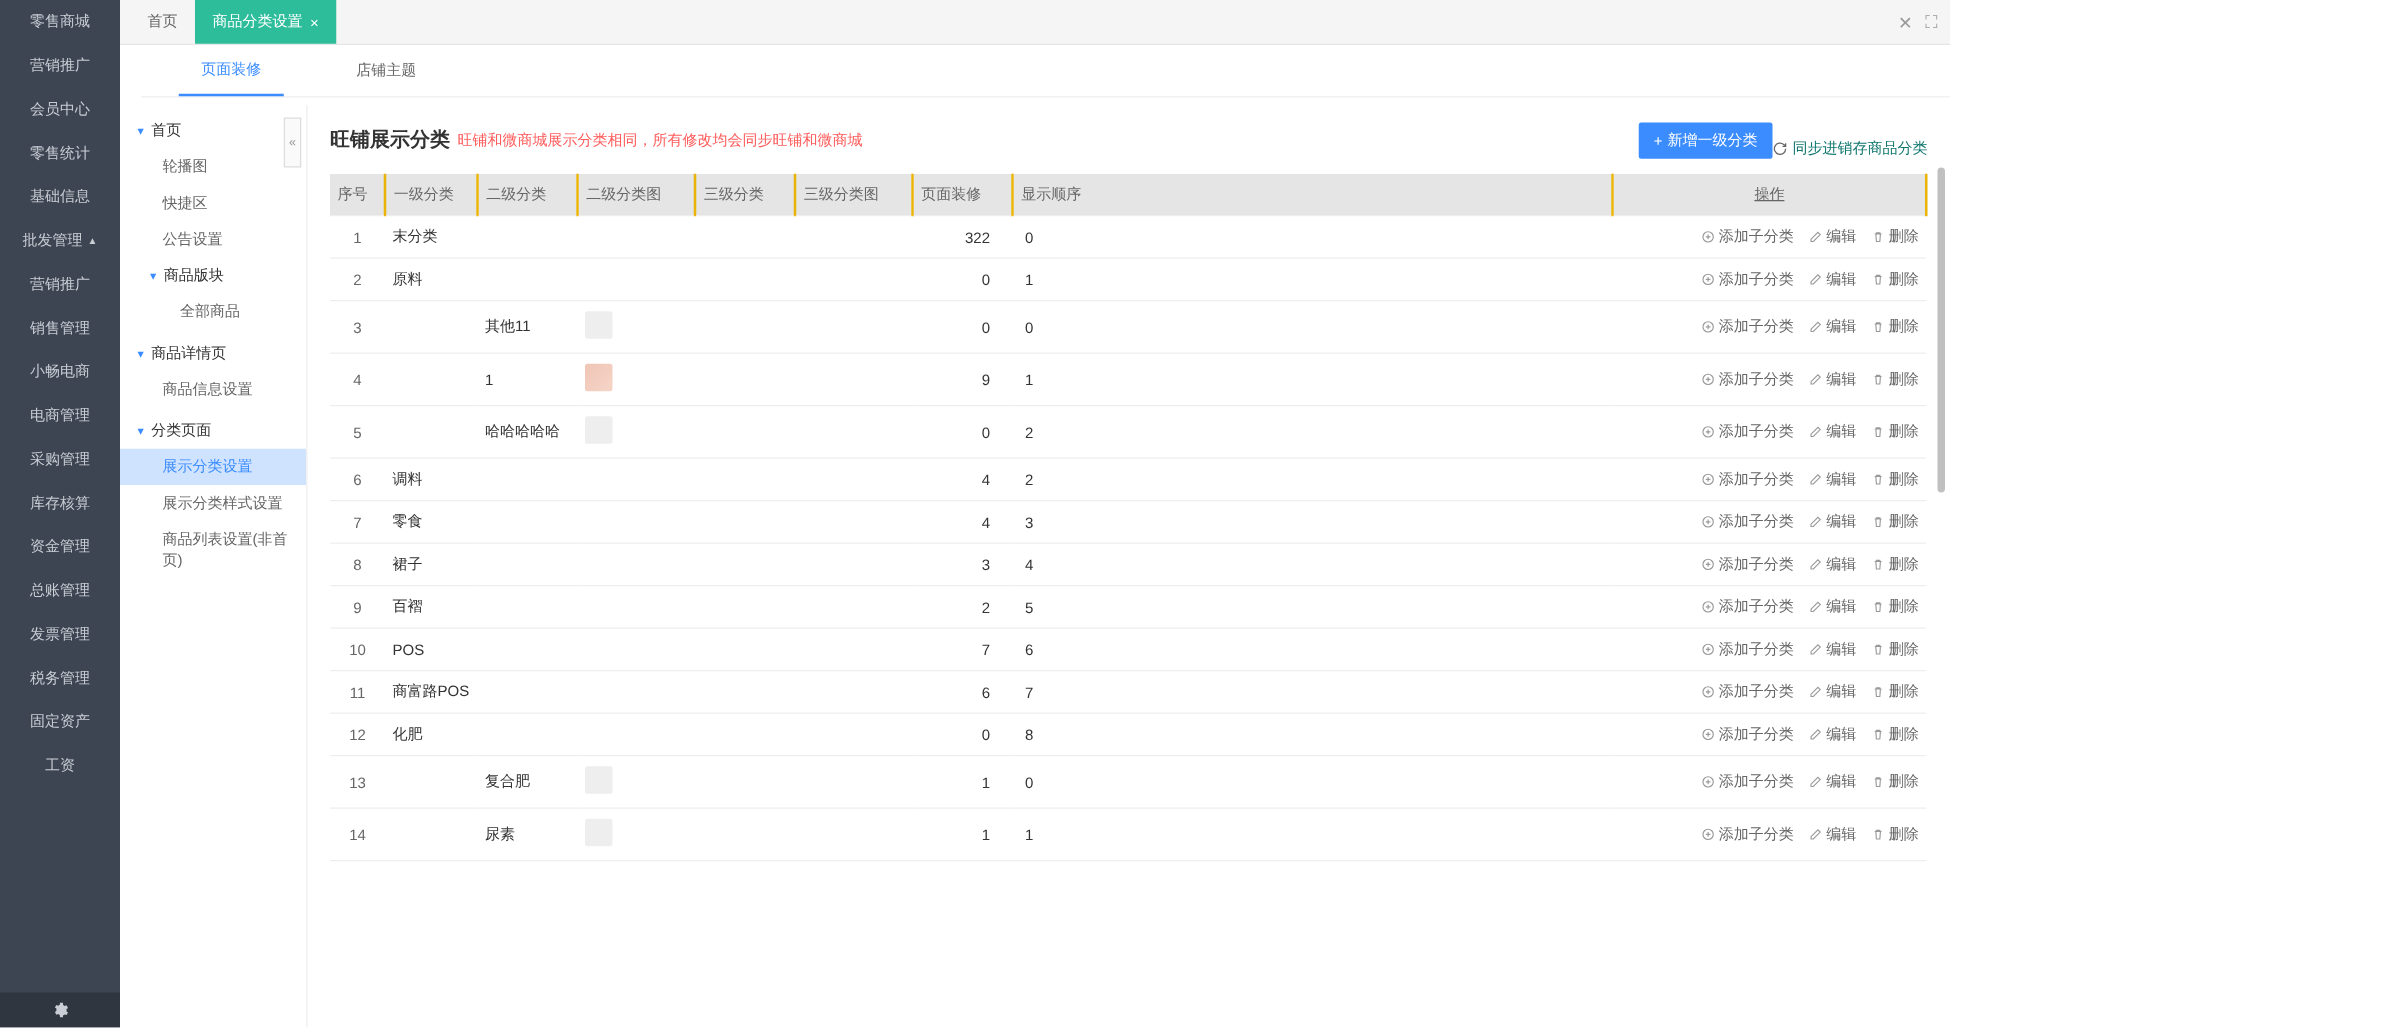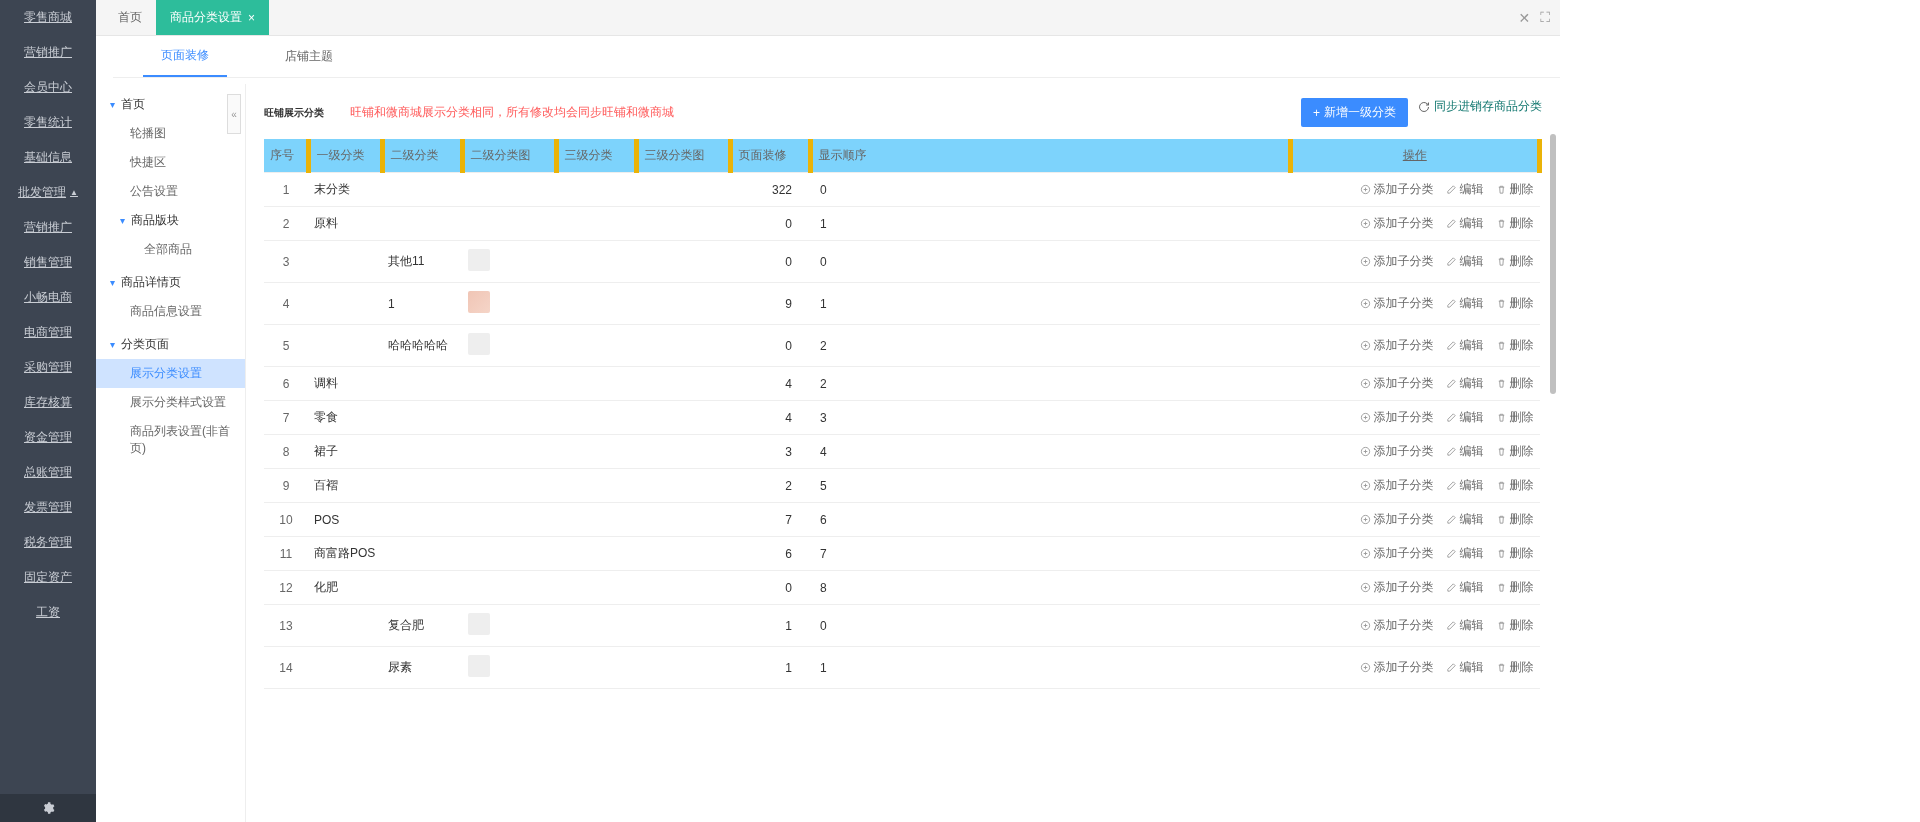--- a/index.html
+++ b/index.html
@@ -1,21 +1,21 @@
 <!DOCTYPE html>
 <html><head>
 <meta charset="utf-8">
 <style>
 * { box-sizing: border-box; margin: 0; padding: 0; }
 body { font-family: "Microsoft YaHei", Arial, sans-serif; font-size: 12px; color: #333; background: #fff; overflow: hidden; }
 .app { display: flex; height: 822px; width: 1560px; }
 
 
 .nav-sidebar { width: 96px; background: #3d4552; color: #c9cdd4; display: flex; flex-direction: column; flex-shrink: 0; }
-.nav-sidebar .nav-item { height: 35px; display: flex; align-items: center; justify-content: center; cursor: pointer; font-size: 12px; text-decoration: underline; }
+.nav-sidebar .nav-item { height: 35px; display: flex; align-items: center; justify-content: center; cursor: pointer; font-size: 12px; }
 .nav-sidebar .nav-item.with-arrow::after { content: "▲"; font-size: 8px; margin-left: 4px; }
 .nav-sidebar .settings-bar { margin-top: auto; height: 28px; background: #2f3640; display: flex; align-items: center; justify-content: center; }
 .nav-sidebar .settings-bar svg { width: 14px; height: 14px; fill: #c9cdd4; }
 
 
 .main { flex: 1; display: flex; flex-direction: column; min-width: 0; }
 .tab-bar { height: 36px; background: #f5f5f5; border-bottom: 1px solid #e6e6e6; display: flex; align-items: stretch; padding-left: 8px; position: relative; }
 .tab { padding: 0 14px; display: flex; align-items: center; font-size: 12px; cursor: pointer; color: #666; }
 .tab.active { background: #2dbd9b; color: #fff; }
 .tab .close { margin-left: 6px; font-size: 12px; }
@@ -34,32 +34,32 @@
 .tree-group-head { padding: 6px 10px 6px 14px; color: #333; cursor: pointer; display: flex; align-items: center; }
 .tree-group-head::before { content: "▾"; font-size: 10px; color: #3b8cff; margin-right: 6px; }
 .tree-leaf { padding: 6px 10px 6px 34px; color: #666; cursor: pointer; }
 .tree-leaf.lvl2 { padding-left: 48px; }
 .tree-leaf.selected { background: #cfe3ff; color: #3b8cff; }
 .collapse-handle { position: absolute; right: 4px; top: 10px; width: 14px; height: 40px; border: 1px solid #ddd; background: #fafafa; display: flex; align-items: center; justify-content: center; font-size: 10px; color: #999; cursor: pointer; }
 
 
 .main-panel { flex: 1; padding: 14px 18px 14px 18px; overflow: auto; min-width: 0; position: relative; }
 .panel-header { display: flex; align-items: center; margin-bottom: 12px; }
-.panel-title { font-size: 10px; font-weight: bold; margin-right: 26px; }
+.panel-title { font-size: 16px; font-weight: bold; margin-right: 6px; }
 .panel-note { color: #ff5b5b; font-size: 12px; }
-.panel-header-actions { margin-left: auto; display: flex; align-items: flex-start; gap: 10px; }
+.panel-header-actions { margin-left: auto; display: flex; align-items: flex-end; gap: 0; }
 .btn-primary { background: #3b8cff; color: #fff; border: none; padding: 6px 12px; border-radius: 2px; cursor: pointer; font-size: 12px; display: inline-flex; align-items: center; }
 .btn-primary::before { content: "+"; margin-right: 4px; }
 .link-action { color: #0f766e; cursor: pointer; display: inline-flex; align-items: center; gap: 4px; }
 .link-action svg { width: 12px; height: 12px; }
 
 
 .tbl { width: 100%; border-collapse: collapse; table-layout: fixed; }
 .tbl th, .tbl td { border-bottom: 1px solid #eee; padding: 8px 6px; text-align: left; font-size: 12px; font-weight: normal; overflow: hidden; text-overflow: ellipsis; white-space: nowrap; }
-.tbl thead th { background: #7dd3fc; color: #666; border-right: 5px solid #eab308; }
+.tbl thead th { background: #e5e5e5; color: #666; border-right: 2px solid #eab308; }
 .tbl thead th:last-child { text-align: center; text-decoration: underline; }
 .tbl td.col-idx { text-align: center; color: #666; }
 .tbl td.col-ops { text-align: right; white-space: nowrap; }
 .tbl td.col-qty, .tbl td.col-order { text-align: left; padding-left: 10px; }
 .thumb { width: 22px; height: 22px; background: #eee; display: inline-block; border-radius: 2px; }
 .thumb.pink { background: linear-gradient(135deg,#f0c5b5,#f5d5c8); }
 .op-link { color: #666; cursor: pointer; margin-left: 12px; display: inline-flex; align-items: center; gap: 3px; }
 .op-link svg { width: 11px; height: 11px; }
 
 .scrollbar-fake { position: absolute; right: 4px; top: 50px; bottom: 10px; width: 6px; background: transparent; }

